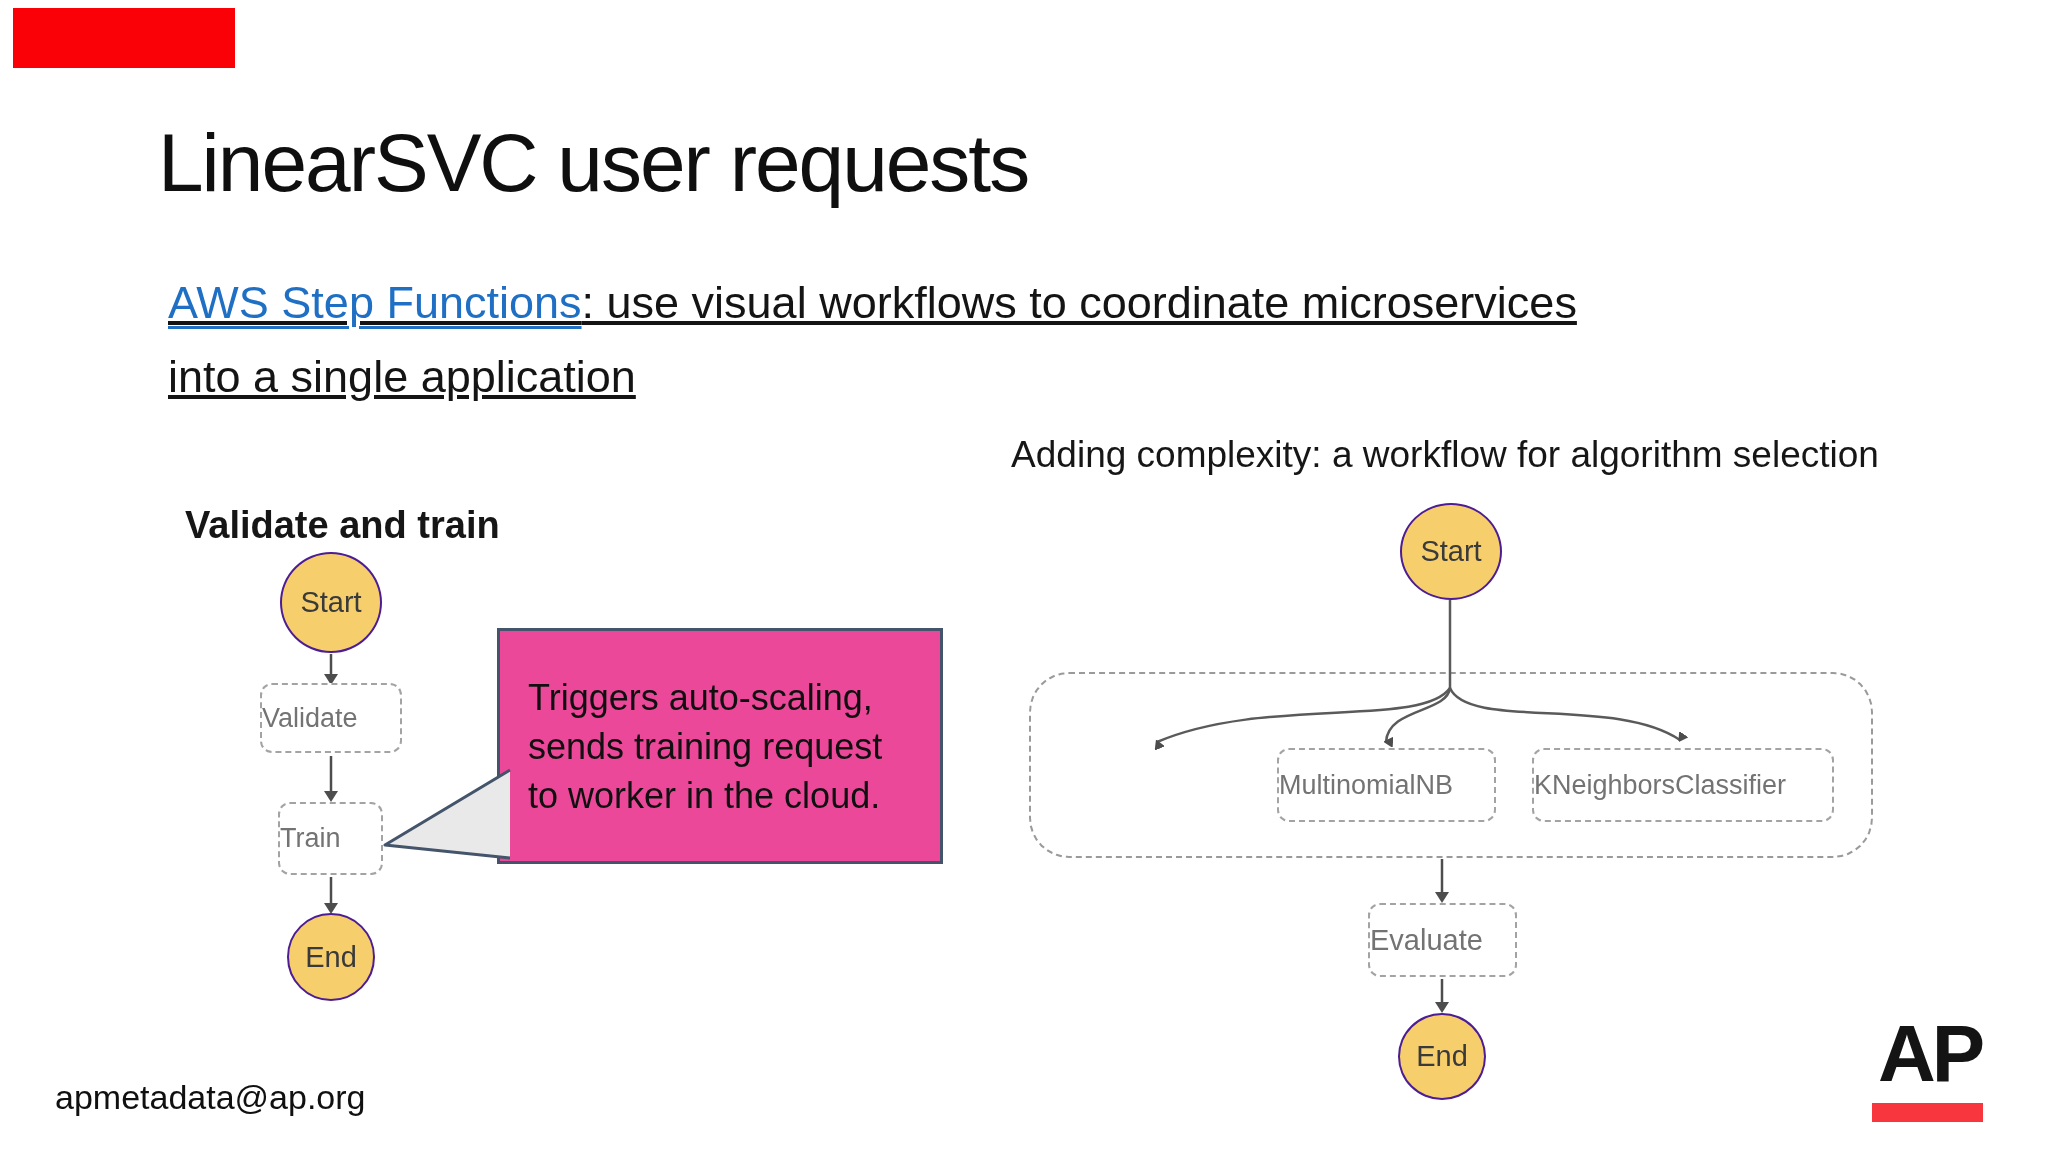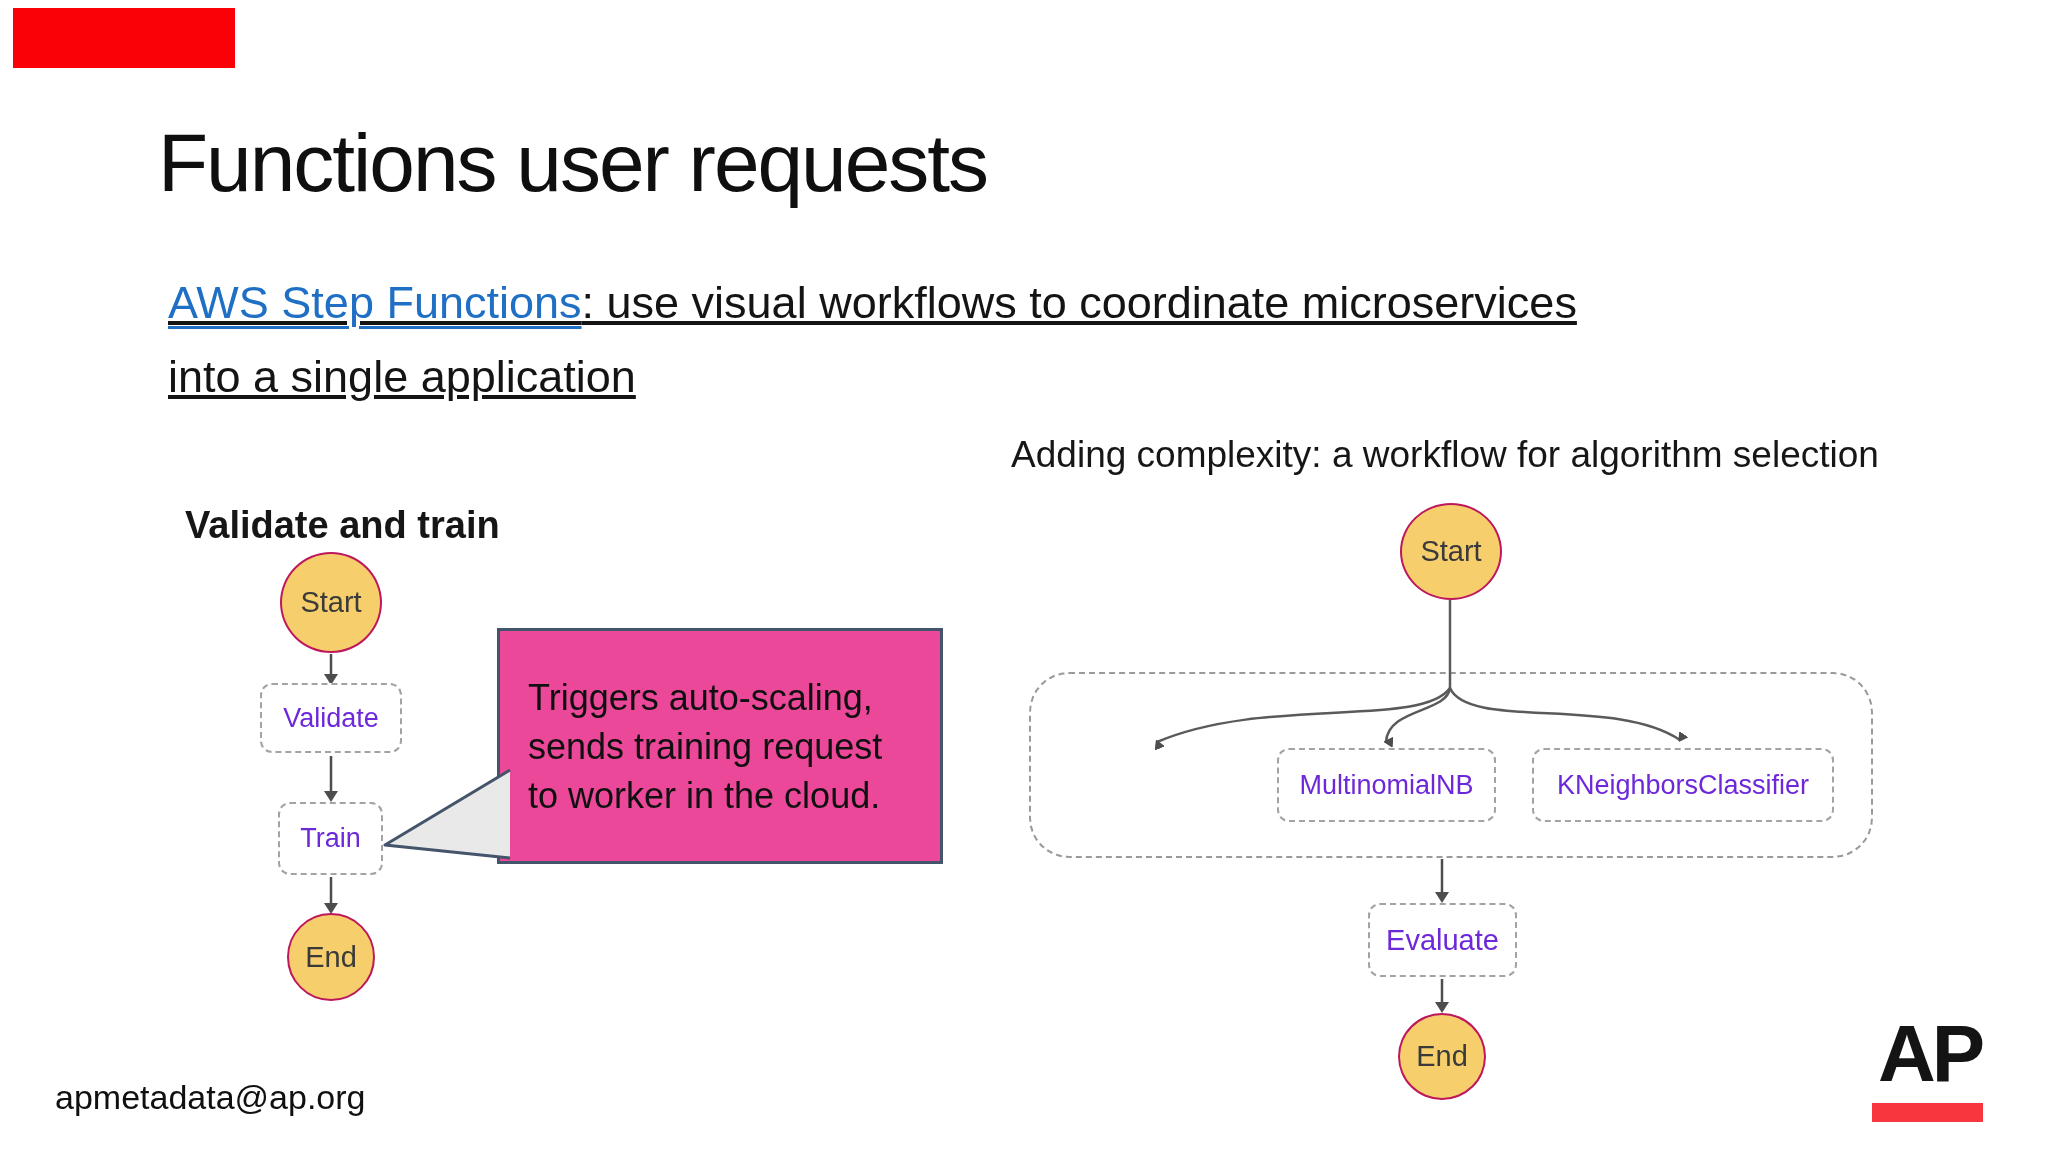--- a/index.html
+++ b/index.html
@@ -13,28 +13,28 @@
   
   #slide-title{left:158px;top:116px;font-size:82px;letter-spacing:-2px;color:#0f0f0f;font-weight:400;white-space:nowrap;}
   
   #intro{left:168px;top:266px;font-size:45px;line-height:74px;color:#141414;width:1760px;text-decoration:underline;}
   #intro .link{color:#1f6fc4;text-decoration:underline;text-decoration-thickness:3px;text-underline-offset:8px;cursor:pointer;}
   
   #left-heading{left:185px;top:470px;font-size:38px;font-weight:bold;color:#161616;white-space:nowrap;margin-top:34px;}
   #right-heading{left:1000px;top:434px;width:890px;text-align:center;font-size:37px;font-weight:normal;color:#161616;white-space:nowrap;}
   
   .flow-circle{
-    border-radius:50%;background:#f6cf6c;border:2px solid #be185d;
+    border-radius:50%;background:#f6cf6c;border:2px solid #4c1d95;
     display:flex;align-items:center;justify-content:center;
     color:#3a3a3a;font-size:29px;box-sizing:border-box;
   }
   .flow-box{
     background:#ffffff;border:2px dashed #a3a3a3;border-radius:12px;
-    display:flex;align-items:center;justify-content:center;
-    color:#6d28d9;font-size:27px;box-sizing:border-box;
+    display:flex;align-items:center;justify-content:flex-start;
+    color:#737373;font-size:27px;box-sizing:border-box;
   }
   #branch-container{
     left:1029px;top:672px;width:844px;height:186px;
     border:2px dashed #9a9a9a;border-radius:40px;box-sizing:border-box;background:transparent;
   }
   
   #callout-box{
     left:497px;top:628px;width:446px;height:236px;
     background:#ec4899;border:3px solid #44546a;box-sizing:border-box;
     display:flex;align-items:center;
@@ -46,21 +46,21 @@
   #ap-logo-underline{left:1872px;top:1103px;width:111px;height:19px;background:#f8363d;}
   svg{display:block;}
 </style>
 </head>
 <body>
 
 <div id="canvas">
 
   <div id="red-accent" class="abs"></div>
 
-  <div id="slide-title" class="abs">Functions user requests</div>
+  <div id="slide-title" class="abs">LinearSVC user requests</div>
 
   <div id="intro" class="abs">
     <div><span class="link">AWS Step Functions</span><span>: use visual workflows to coordinate microservices</span></div>
     <div>into a single application</div>
   </div>
 
   <div id="left-heading" class="abs">Validate and train</div>
   <div id="right-heading" class="abs">Adding complexity: a workflow for algorithm selection</div>
 
   <div class="abs flow-circle" style="left:280px;top:552px;width:102px;height:101px;">

